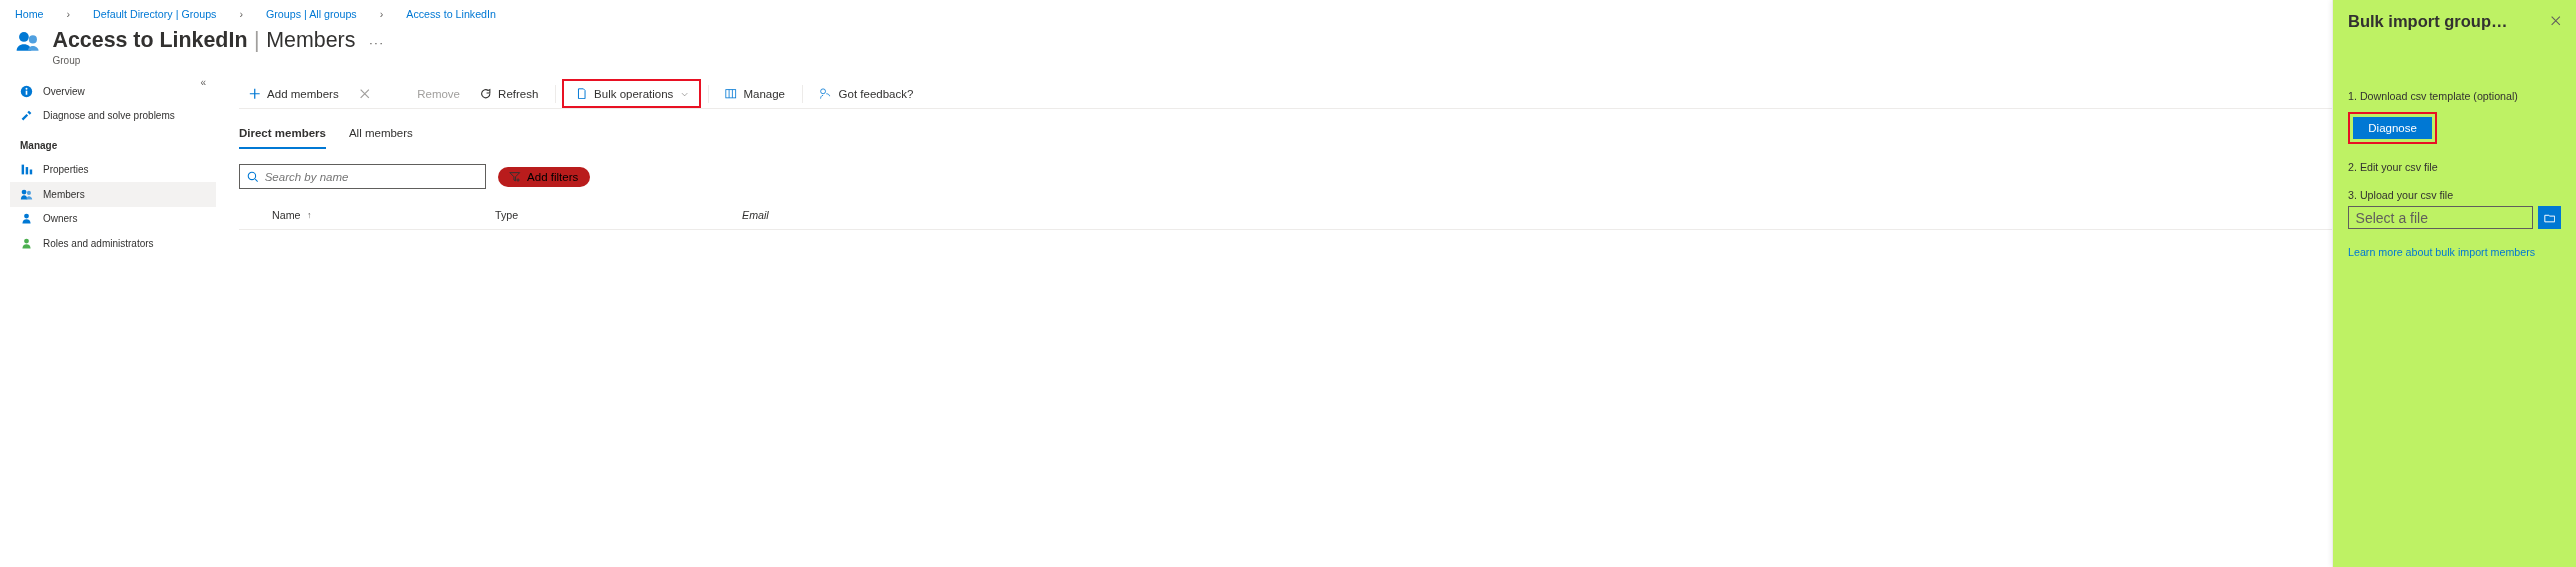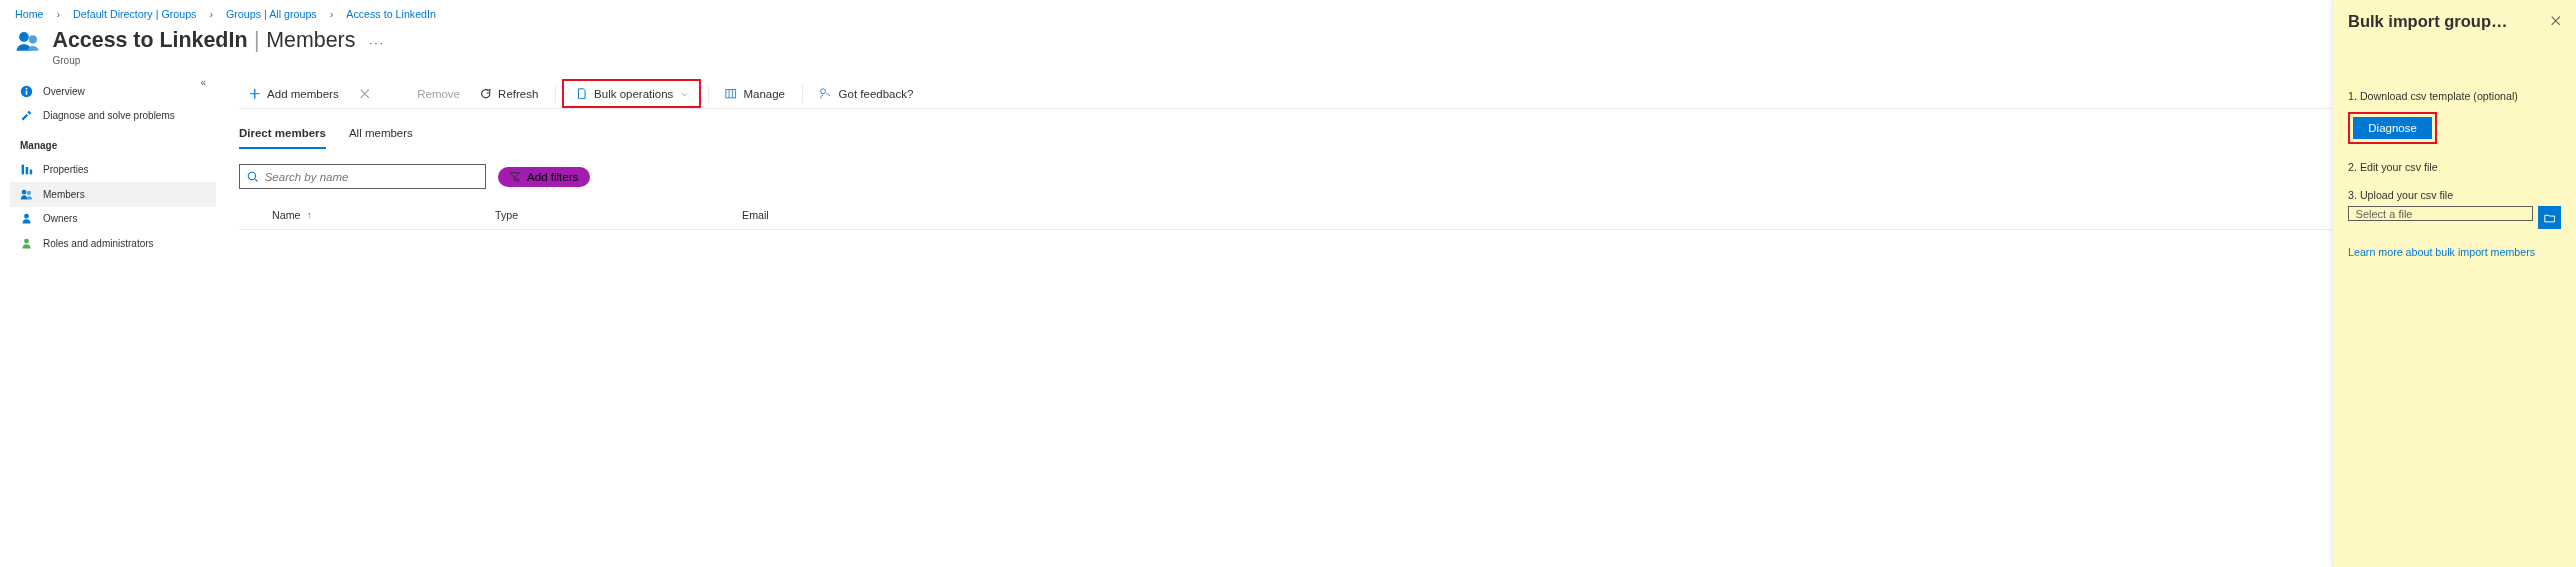--- a/index.html
+++ b/index.html
@@ -11,21 +11,21 @@
     height: 567px;
     position: relative;
     overflow: hidden;
   }
   a { color: #0078d4; text-decoration: none; cursor: pointer; }
 
   
   .breadcrumb {
     display: flex;
     align-items: center;
-    gap: 13px;
+    gap: 23px;
     padding: 8.2px 15px 5px;
     font-size: 10.7px;
   }
   .breadcrumb .sep { color: #605e5c; }
 
   
   .page-header {
     display: flex;
     align-items: flex-start;
     padding: 3.3px 15px 13px;
@@ -124,66 +124,66 @@
     width: 247px; height: 25px;
     padding: 0 6.6px;
     gap: 6.6px;
   }
   .search-box input {
     border: none; outline: none; flex:1; font-size: 11.5px;
     font-style: italic; color: #605e5c;
   }
   .add-filters {
     display:inline-flex; align-items:center; gap:6.6px;
-    background: #a21caf;
+    background: #b91c1c;
     border-radius: 11.5px;
     padding: 4.1px 11.5px;
     font-size: 11.5px;
     cursor: pointer;
     border:none;
   }
 
   
   .thead {
     display:flex; align-items:center;
     margin-top: 11.5px;
     padding: 8.2px 0;
     border-bottom: 0.8px solid #edebe9;
     font-size: 10.7px; color: #323130;
   }
   .col-check { width: 33px; }
   .col-name { width: 223px; display:flex; align-items:center; gap:6.6px;}
   .col-type { width: 247px; }
-  .col-email { flex:1; }
+  .col-email { flex:1;font-style:italic; }
   .sort-ic { font-size: 9px; color:#605e5c;}
   .tbody { padding: 13px 0 15px 10px; color:#323130; font-size:11.5px; border-bottom: 0.8px solid #edebe9;}
 
   
   .panel {
     position: absolute;
     right: 0; top: 0; bottom: 0;
     width: 244px;
-    background: #fef9c3;
+    background: #bef264;
     border-left: 0.8px solid #edebe9;
     box-shadow: -1.6px 0 5px rgba(0,0,0,0.06);
     padding: 11.5px 15px;
   }
   .panel-head { display:flex; align-items:center; justify-content:space-between; margin-bottom: 59px;}
   .panel-title { font-size: 16.5px; font-weight: 600; }
   .panel-close { cursor:pointer; color:#605e5c; font-size:13px;}
   .panel-step { font-size: 10.7px; margin-bottom: 10px; }
   .download-wrap { border: 2.5px solid #e81123; display:inline-block; padding: 3.3px; margin-bottom: 16.5px;}
   .download-btn {
     background: #0078d4; color: #fff; border:none;
     padding: 5px 15px; font-size: 11.5px; cursor:pointer;
   }
   .file-row { display:flex; gap:0; margin-top:5px; margin-bottom: 16.5px;}
   .file-input {
-    border:0.8px solid #605e5c; height:15px; flex:1;
-    padding: 0 6.6px; font-size:11px; color:#605e5c;
+    border:0.8px solid #605e5c; height:23px; flex:1;
+    padding: 0 6.6px; font-size:14px; color:#605e5c;
     display:flex; align-items:center;
   }
   .file-btn {
     width: 23px; height:23px; background:#0078d4; color:#fff;
     display:flex; align-items:center; justify-content:center;
     cursor:pointer; border:none; margin-left:5px;
   }
   .learn-link { font-size: 10.7px; }
 
   svg { display:block; }

